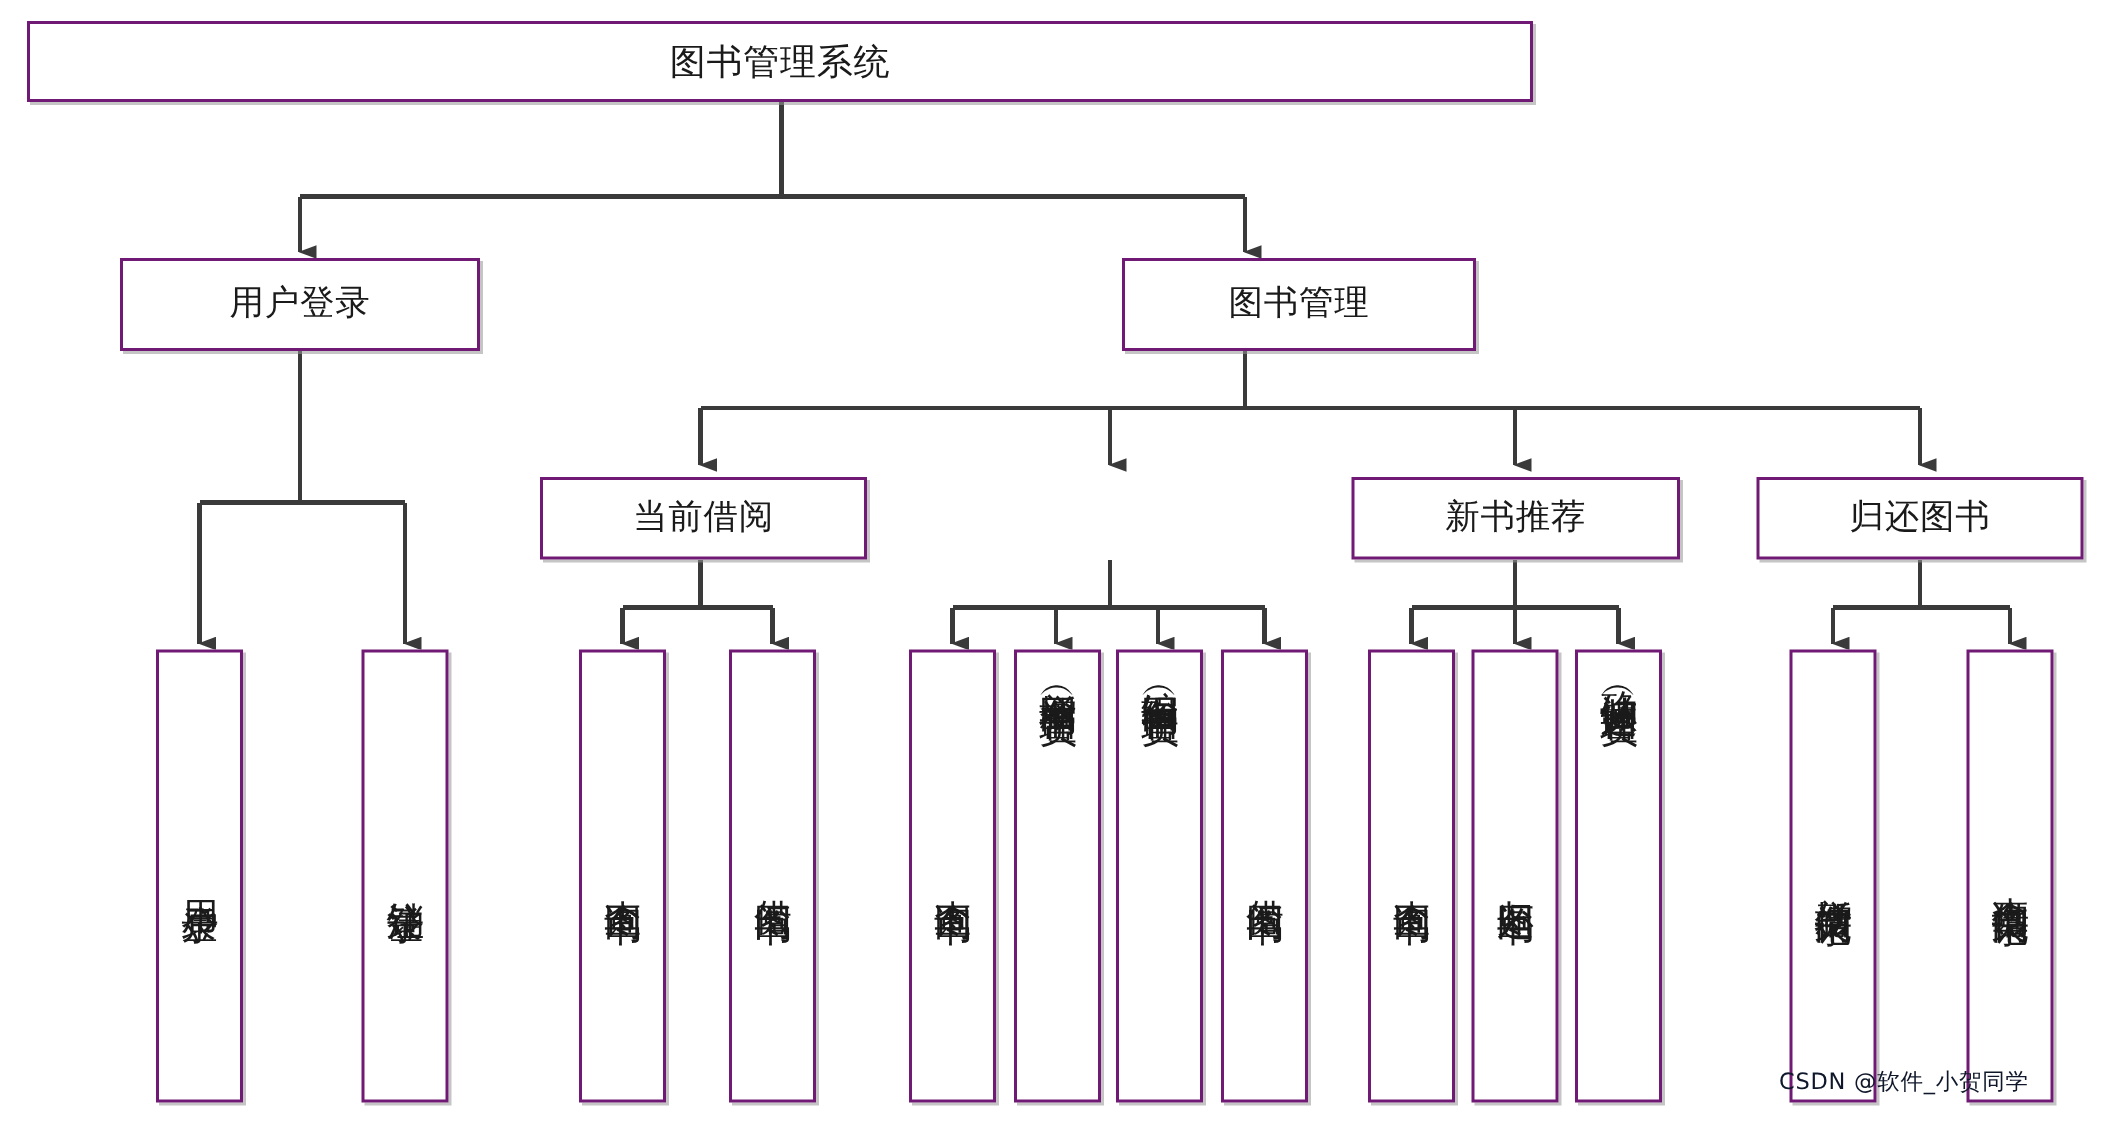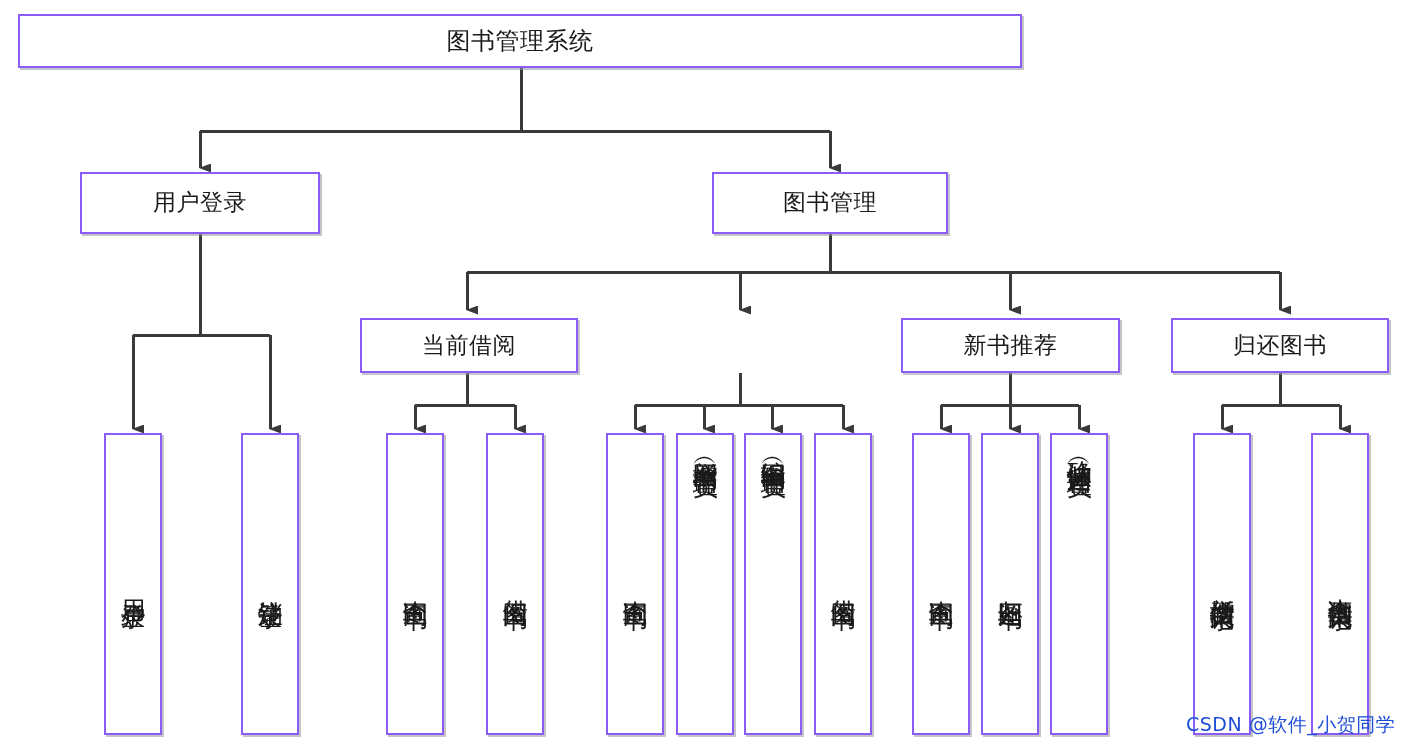--- a/index.html
+++ b/index.html
@@ -21,21 +21,21 @@
   #diagram-svg {
     position: absolute;
     left: 0;
     top: 0;
     width: 1405px;
     height: 747px;
   }
   .node {
     position: absolute;
     background: #ffffff;
-    border: 2px solid #8b5cf6;
+    border: 2px solid #701a75;
     box-sizing: border-box;
     box-shadow: 2px 2px 0 0 rgba(150,150,150,0.55);
     display: flex;
     align-items: center;
     justify-content: center;
     color: #1a1a1a;
   }
   .node .label {
     display: block;
     text-align: center;
@@ -63,22 +63,22 @@
     white-space: nowrap;
   }
   .node-vertical.center-text {
     align-items: center;
     padding-top: 0;
   }
   .watermark {
     position: absolute;
     left: 1186px;
     top: 712px;
-    font-size: 19px;
-    color: #1d4ed8;
+    font-size: 15px;
+    color: #0f172a;
     white-space: nowrap;
     letter-spacing: 0.5px;
     pointer-events: none;
     font-family: "DejaVu Sans", "Liberation Sans", sans-serif;
   }
 </style>
 </head>
 <body>
 
 <div id="diagram-root">
@@ -135,21 +135,21 @@
     </g>
   </svg>
 
   <div class="node node-horizontal node-root" style="left:18px; top:14px; width:1004px; height:54px;">
     <span class="label">图书管理系统</span>
   </div>
 
   <div class="node node-horizontal" style="left:80px; top:172px; width:240px; height:62px;">
     <span class="label">用户登录</span>
   </div>
-  <div class="node node-horizontal" style="left:712px; top:172px; width:236px; height:62px;">
+  <div class="node node-horizontal" style="left:748px; top:172px; width:236px; height:62px;">
     <span class="label">图书管理</span>
   </div>
 
   <div class="node node-horizontal" style="left:360px; top:318px; width:218px; height:55px;">
     <span class="label">当前借阅</span>
   </div>
   <div class="node node-horizontal" style="left:901px; top:318px; width:219px; height:55px;">
     <span class="label">新书推荐</span>
   </div>
   <div class="node node-horizontal" style="left:1171px; top:318px; width:218px; height:55px;">

